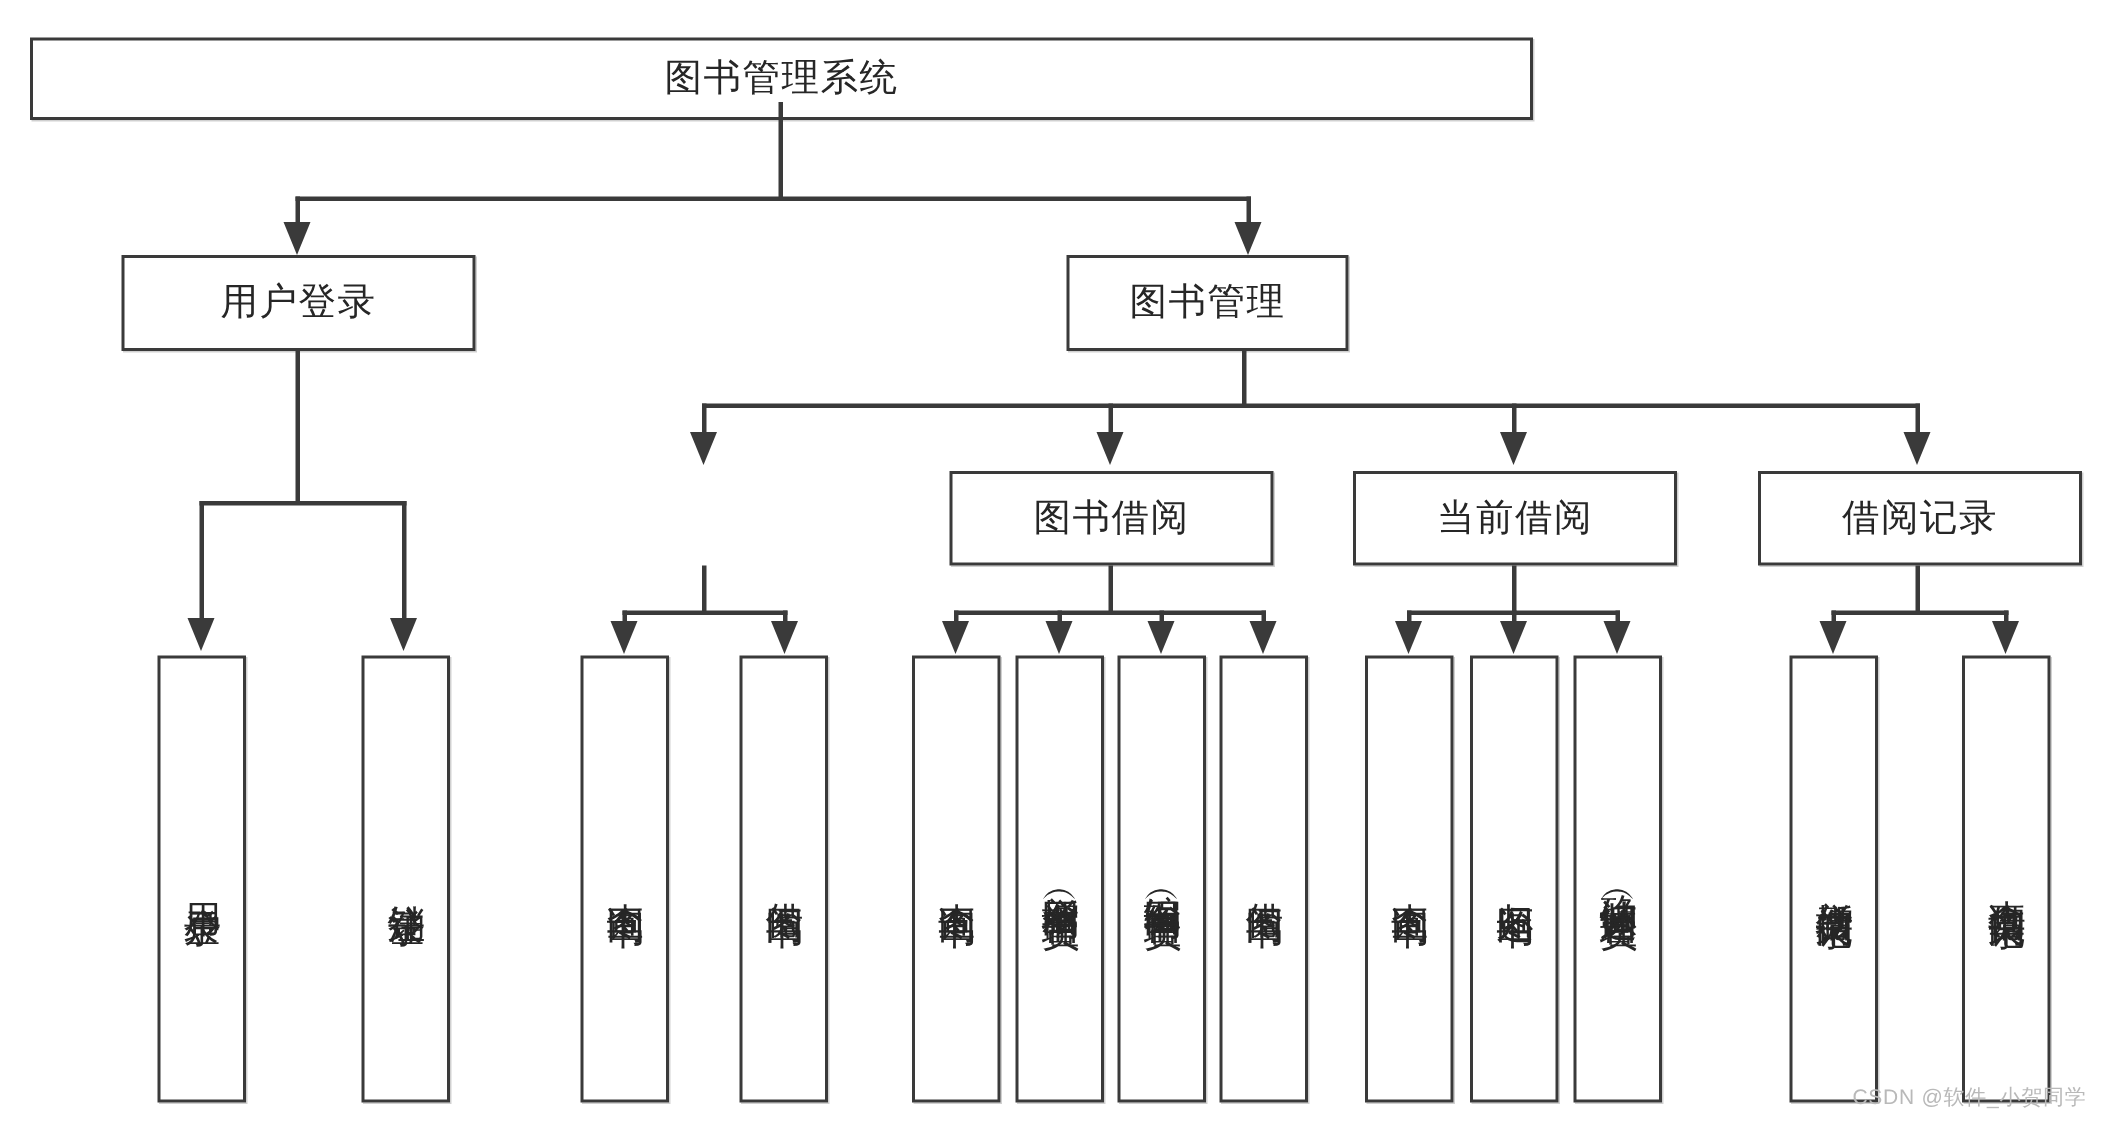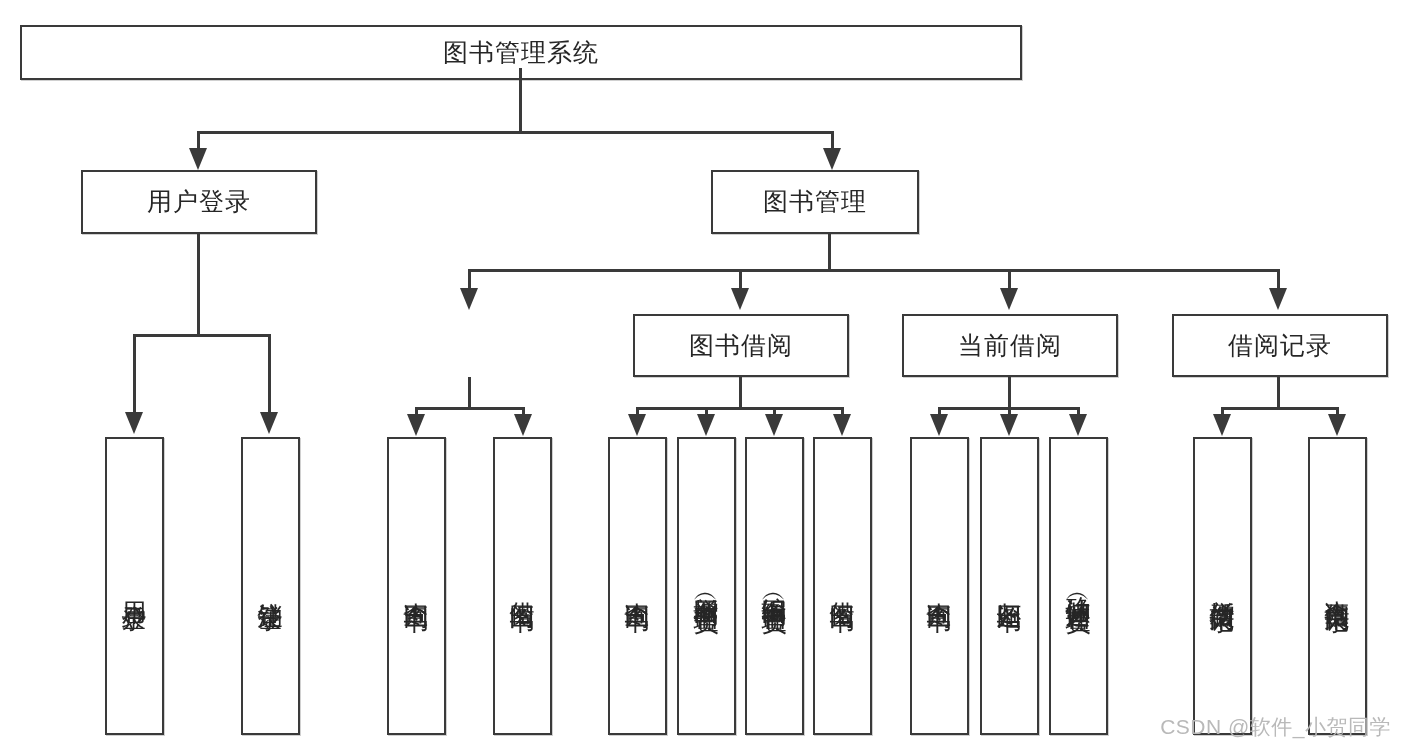--- a/index.html
+++ b/index.html
@@ -61,21 +61,21 @@
     width: 0;
     height: 0;
     border-left: 9px solid transparent;
     border-right: 9px solid transparent;
     border-top: 22px solid #3a3a3a;
   }
   .watermark {
     position: absolute;
     right: 14px;
     bottom: 6px;
-    font-size: 21px;
+    font-size: 14px;
     color: #b9b9b9;
     letter-spacing: 0.5px;
     white-space: nowrap;
     user-select: none;
   }
 </style>
 </head>
 <body>
 
 <div id="canvas">
@@ -87,21 +87,21 @@
   <div class="edge v" style="left:519px; top:68px; width:3px; height:65px;"></div>
   <div class="edge h" style="left:197px; top:131px; width:637px; height:3px;"></div>
   <div class="edge v" style="left:197px; top:131px; width:3px; height:22px;"></div>
   <div class="edge v" style="left:831px; top:131px; width:3px; height:22px;"></div>
   <div class="arrow" style="left:189px; top:148px;"></div>
   <div class="arrow" style="left:823px; top:148px;"></div>
 
   <div class="node horiz" style="left:81px; top:170px; width:236px; height:64px;">
     <span>用户登录</span>
   </div>
-  <div class="node horiz" style="left:711px; top:170px; width:208px; height:64px;font-family:Liberation Serif, serif;">
+  <div class="node horiz" style="left:711px; top:170px; width:188px; height:64px;font-family:Liberation Serif, serif;">
     <span>图书管理</span>
   </div>
 
   <div class="edge v" style="left:197px; top:234px; width:3px; height:102px;"></div>
   <div class="edge h" style="left:133px; top:334px; width:138px; height:3px;"></div>
   <div class="edge v" style="left:133px; top:334px; width:3px; height:82px;"></div>
   <div class="edge v" style="left:268px; top:334px; width:3px; height:82px;"></div>
   <div class="arrow" style="left:125px; top:412px;"></div>
   <div class="arrow" style="left:260px; top:412px;"></div>
 

